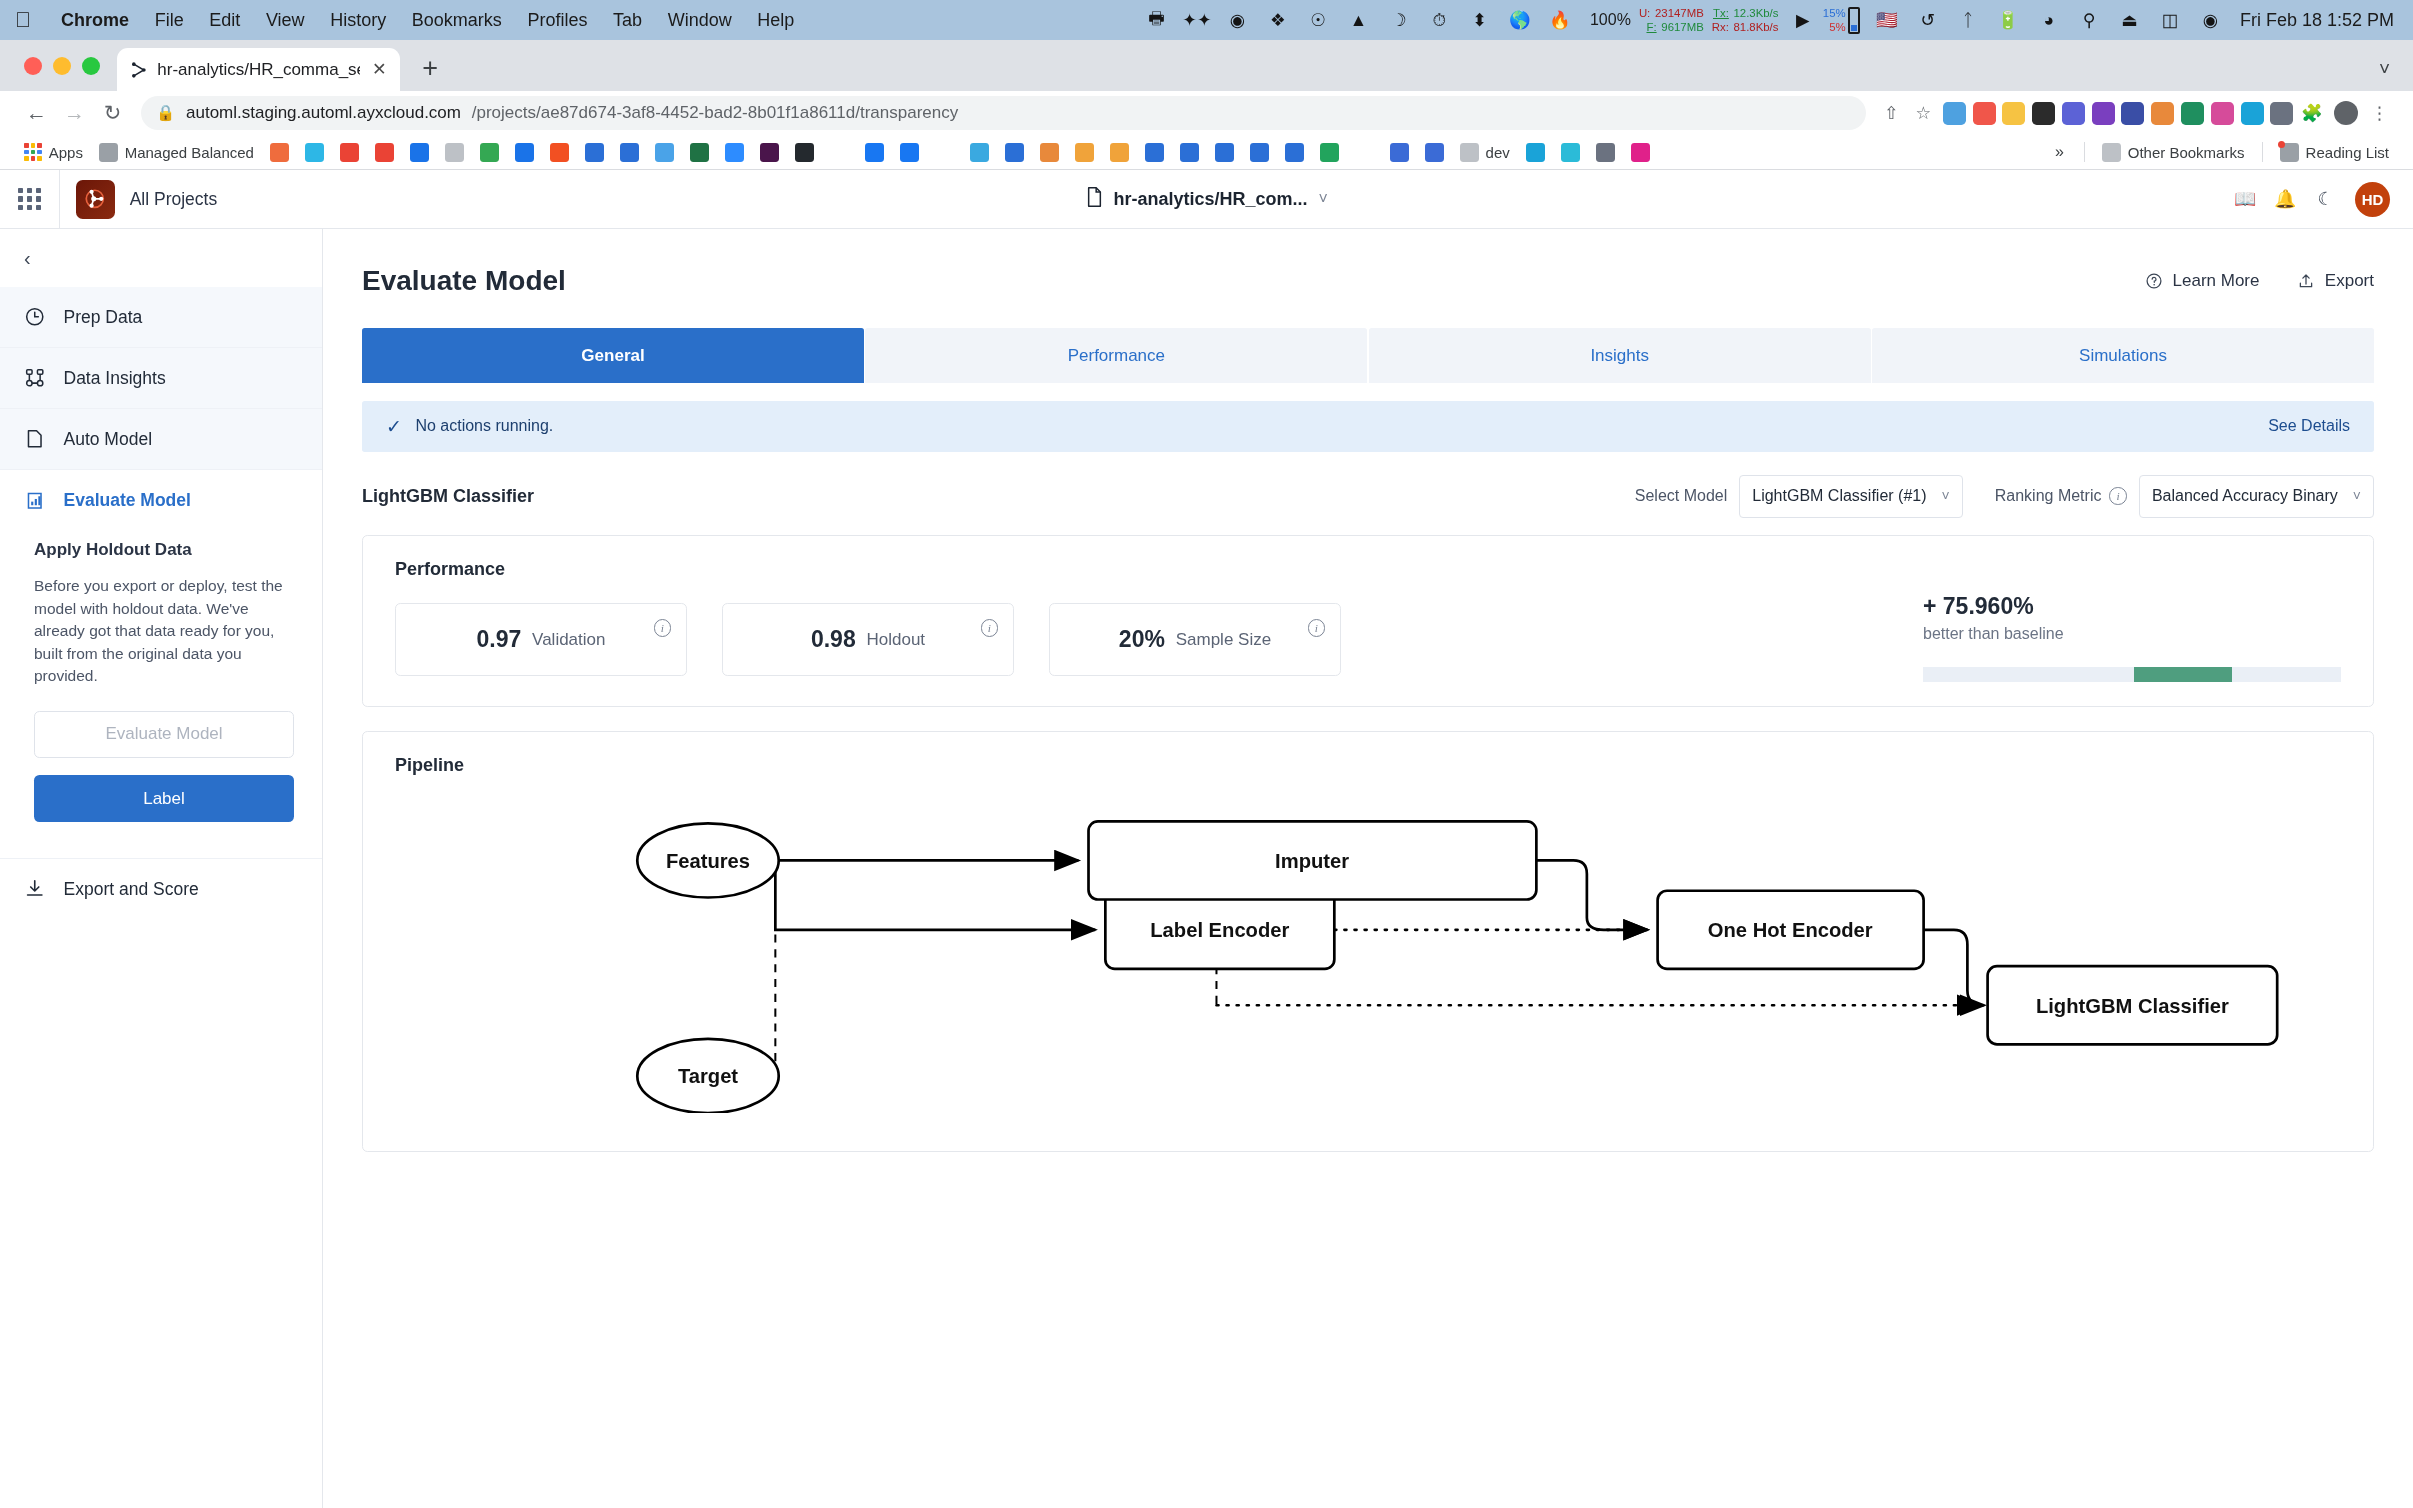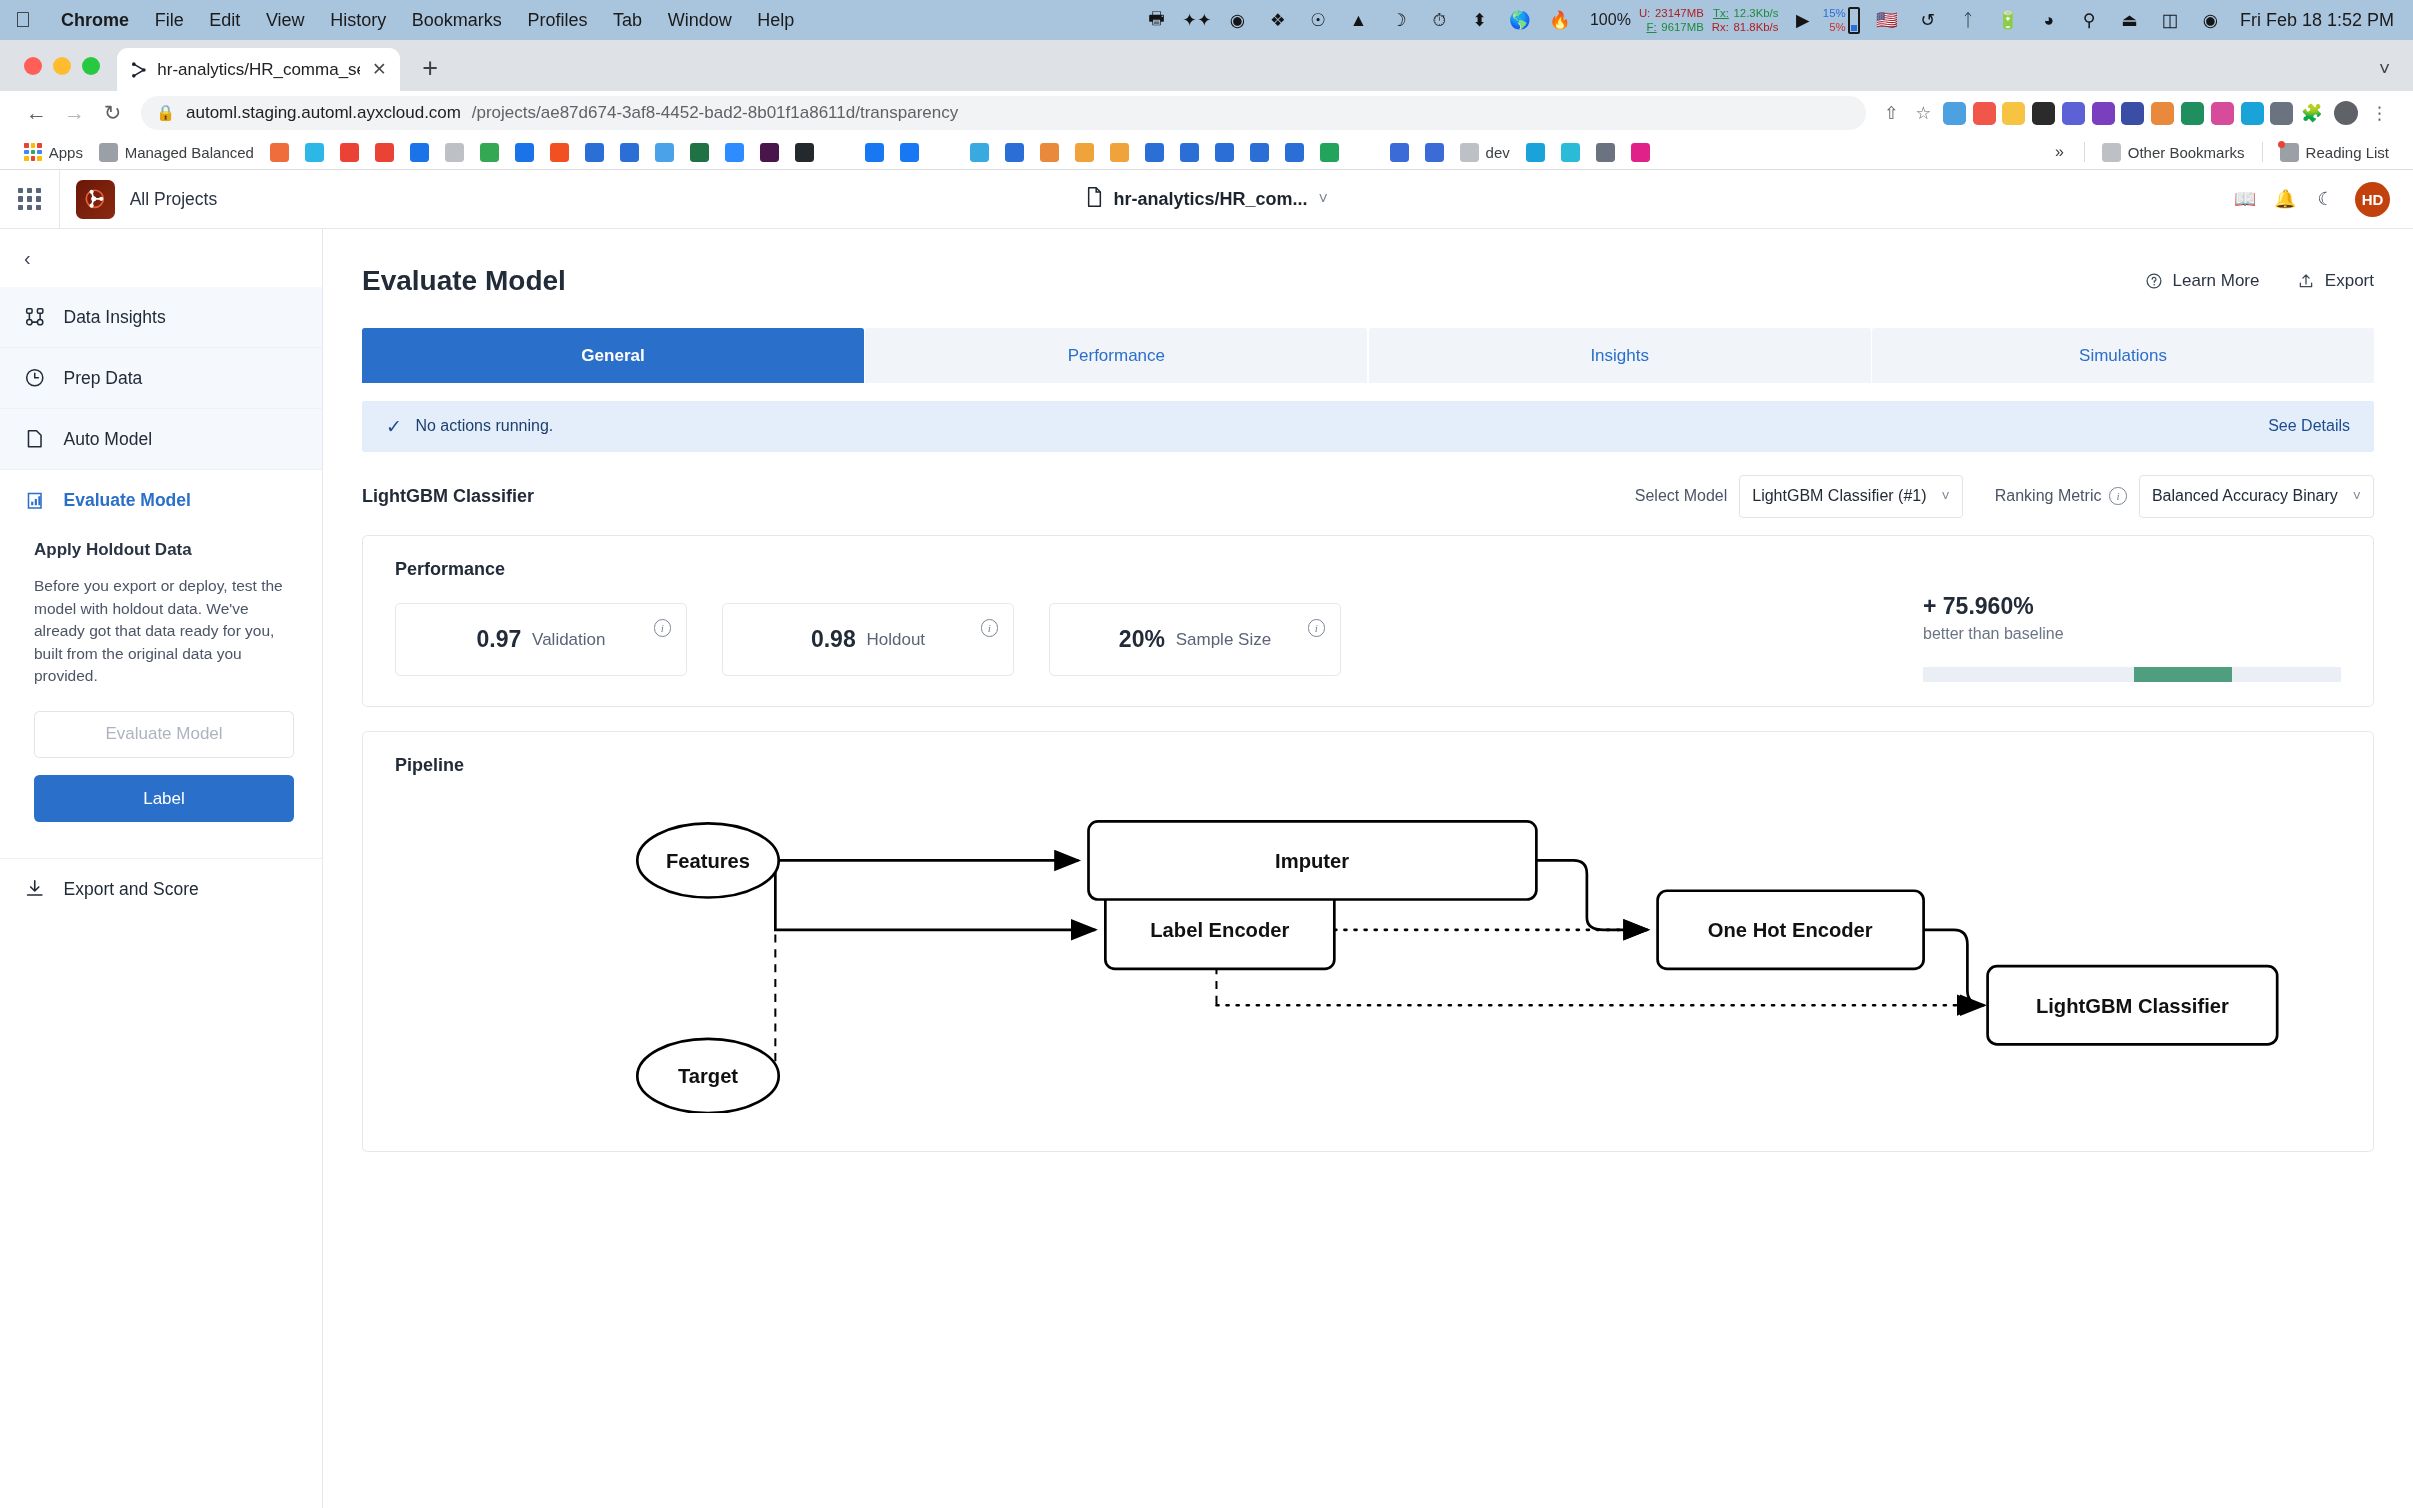--- a/index.html
+++ b/index.html
@@ -530,38 +530,38 @@
 <div class="bodywrap">
 
   <div class="sidebar">
     <div class="sb-collapse">
       <span>‹</span>
     </div>
 
     <div class="sb-item">
       <span class="sb-icon">
         <svg width="21.5" height="21.5" viewBox="0 0 24 24">
+            <circle cx="12" cy="12" r="9" fill="none" stroke="#222b38" stroke-width="1.7"></circle>
+            <path d="M12 7 v5 h4" fill="none" stroke="#222b38" stroke-width="1.7" stroke-linecap="round"></path>
+          </svg>
+      </span>
+      <span>Prep Data</span>
+    </div>
+
+    <div class="sb-item">
+      <span class="sb-icon">
+        <svg width="21.5" height="21.5" viewBox="0 0 24 24">
             <rect x="3" y="3" width="6" height="5" rx="1.2" fill="none" stroke="#222b38" stroke-width="1.7"></rect>
             <rect x="15" y="3" width="6" height="5" rx="1.2" fill="none" stroke="#222b38" stroke-width="1.7"></rect>
             <circle cx="6" cy="18" r="3" fill="none" stroke="#222b38" stroke-width="1.7"></circle>
             <circle cx="18" cy="18" r="3" fill="none" stroke="#222b38" stroke-width="1.7"></circle>
             <path d="M6 8 v7 M18 8 v7 M9 18 h6" stroke="#222b38" stroke-width="1.7"></path>
           </svg>
       </span>
       <span>Data Insights</span>
-    </div>
-
-    <div class="sb-item">
-      <span class="sb-icon">
-        <svg width="21.5" height="21.5" viewBox="0 0 24 24">
-            <circle cx="12" cy="12" r="9" fill="none" stroke="#222b38" stroke-width="1.7"></circle>
-            <path d="M12 7 v5 h4" fill="none" stroke="#222b38" stroke-width="1.7" stroke-linecap="round"></path>
-          </svg>
-      </span>
-      <span>Prep Data</span>
     </div>
 
     <div class="sb-item">
       <span class="sb-icon">
         <svg width="21.5" height="21.5" viewBox="0 0 24 24">
             <path d="M5 3 h9 l5 5 v13 h-14 z" fill="none" stroke="#222b38" stroke-width="1.7" stroke-linejoin="round"></path>
           </svg>
       </span>
       <span>Auto Model</span>
     </div>

